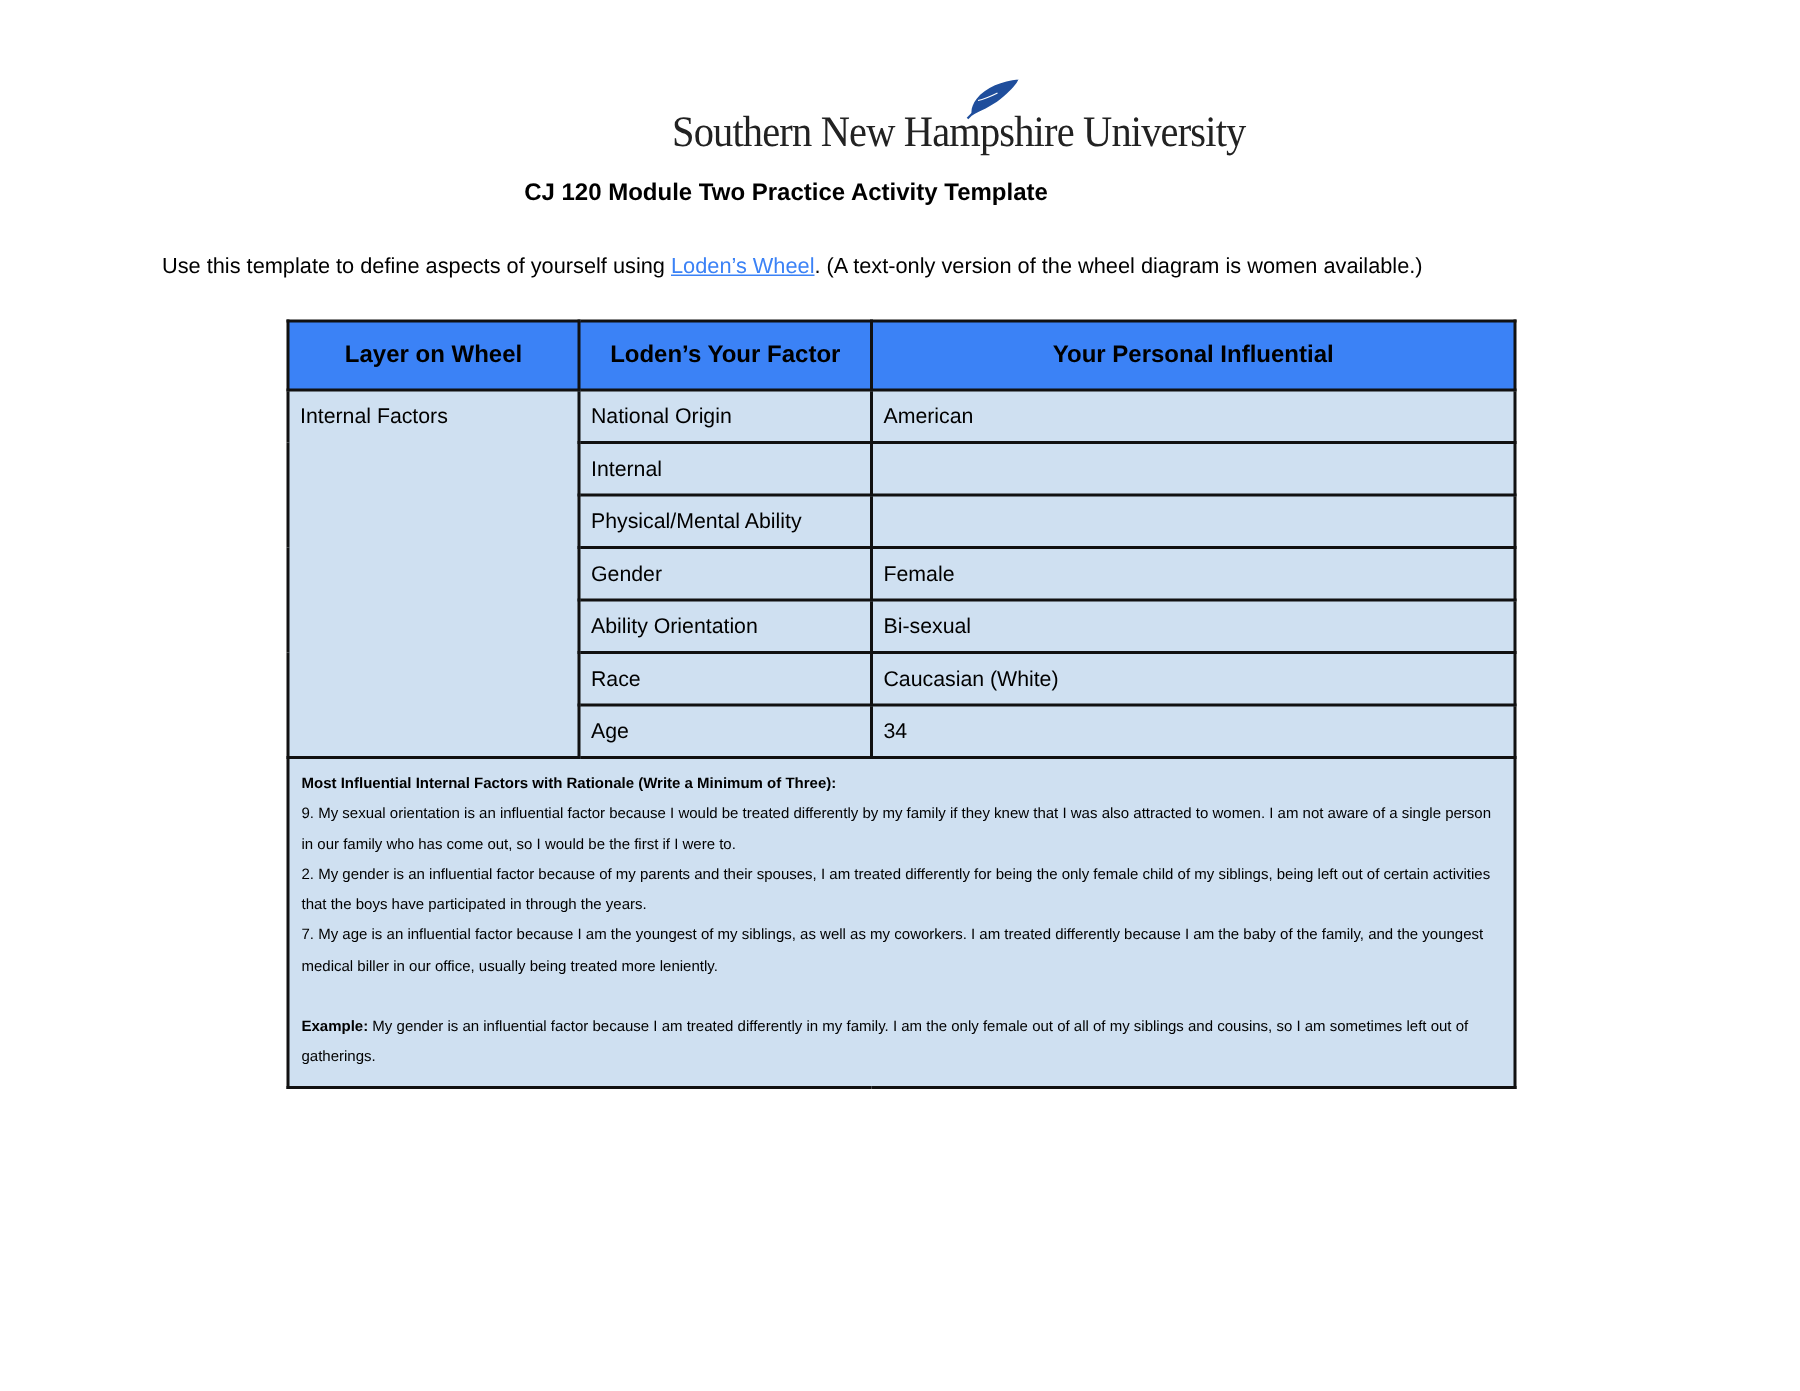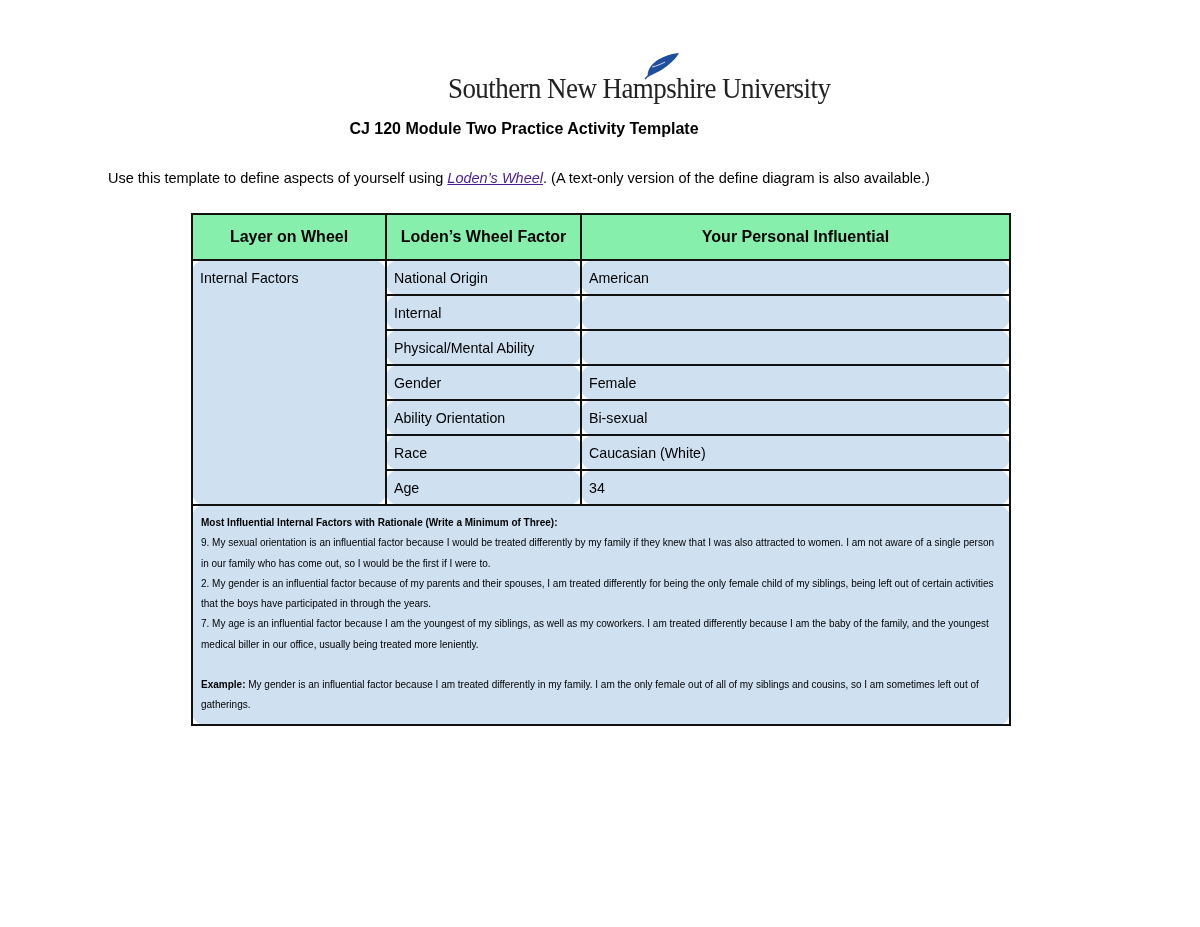--- a/index.html
+++ b/index.html
@@ -8,58 +8,58 @@
 
     .logo { position: absolute; left: 448px; top: 52px; width: 335px; height: 52px; }
     .logo-text { position: absolute; left: 0; top: 20px; font-family: "Liberation Serif", "DejaVu Serif", serif;
                  font-size: 29px; color: #222; letter-spacing: -0.6px; white-space: nowrap; transform: scaleX(0.93); transform-origin: left top; }
     .logo-feather { position: absolute; left: 191px; top: 0px; width: 42px; height: 28px; }
 
     .doc-title { position: absolute; left: 0; width: 1048px; top: 120px; text-align: center;
                  font-size: 16px; font-weight: bold; }
 
     .intro { position: absolute; left: 108px; top: 170px; font-size: 14.5px; white-space: nowrap; }
-    .intro a { color: #4c1d95; text-decoration: underline; font-style: italic; }
+    .intro a { color: #3b82f6; text-decoration: underline; }
 
     table.grid { position: absolute; left: 191px; top: 213px; width: 818px; border-collapse: collapse;
                  font-size: 14.2px; table-layout: fixed; }
     table.grid td, table.grid th { border: 2px solid #111; padding: 0 7px; vertical-align: middle; }
-    table.grid th { height: 44px; background: #86efac; font-size: 16px; font-weight: bold; text-align: center; }
-    table.grid td { background: #cfe0f1; height: 33px; border-radius: 13px; }
+    table.grid th { height: 44px; background: #3b82f6; font-size: 16px; font-weight: bold; text-align: center; }
+    table.grid td { background: #cfe0f1; height: 33px; }
     table.grid td.layer { vertical-align: top; padding-top: 9px; }
     table.grid td.rationale { vertical-align: top; padding: 7px 8px 8px 8px; height: auto; line-height: 20.3px; font-size: 10px; }
     .bold { font-weight: bold; }
     .gap { height: 20px; }
   </style>
 </head>
 <body>
 
 <div class="logo">
   <svg class="logo-feather" viewBox="0 0 42 28">
     <path d="M40 1 C30 2 18 6 12 14 C9 18 8 22 9 25 C14 22 22 19 28 14 C34 9 38 5 40 1 Z" fill="#1f4e9c"></path>
     <path d="M34 5 C24 11 14 18 6 27" stroke="#1f4e9c" stroke-width="1.4" fill="none"></path>
     <path d="M13 15 C18 14 22 12 26 10" stroke="#ffffff" stroke-width="0.8" fill="none"></path>
   </svg>
   <div class="logo-text">Southern New Hampshire University</div>
 </div>
 
 <div class="doc-title">CJ 120 Module Two Practice Activity Template</div>
 
-<div class="intro"><span>Use this template to define aspects of yourself using </span><a>Loden’s Wheel</a><span>. (A text-only version of the define diagram is also available.)</span></div>
+<div class="intro"><span>Use this template to define aspects of yourself using </span><a>Loden’s Wheel</a><span>. (A text-only version of the wheel diagram is women available.)</span></div>
 
 <table class="grid">
   <colgroup>
     <col style="width:194px">
       <col style="width:195px">
       <col style="width:429px">
   </colgroup>
   <tbody>
       <tr>
     <th>Layer on Wheel</th>
-    <th>Loden’s Wheel Factor</th>
+    <th>Loden’s Your Factor</th>
     <th>Your Personal Influential</th>
   </tr>
   <tr>
     <td class="layer" rowspan="7">Internal Factors</td>
     <td>National Origin</td>
     <td>American</td>
   </tr>
   <tr>
     <td>Internal</td>
     <td></td>

